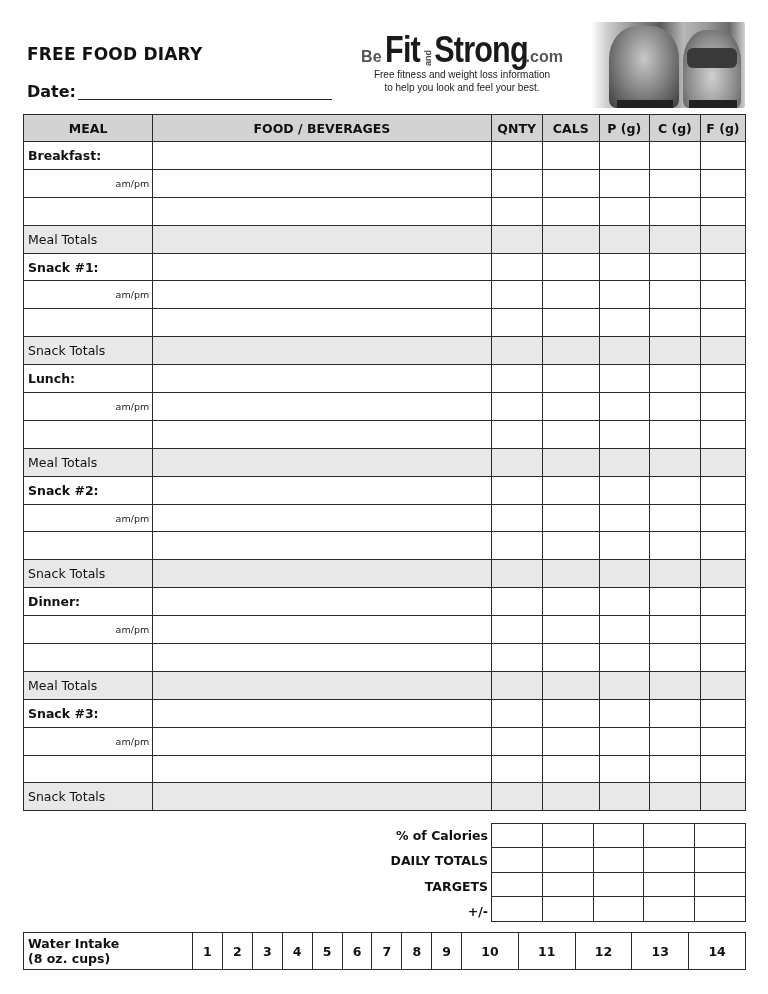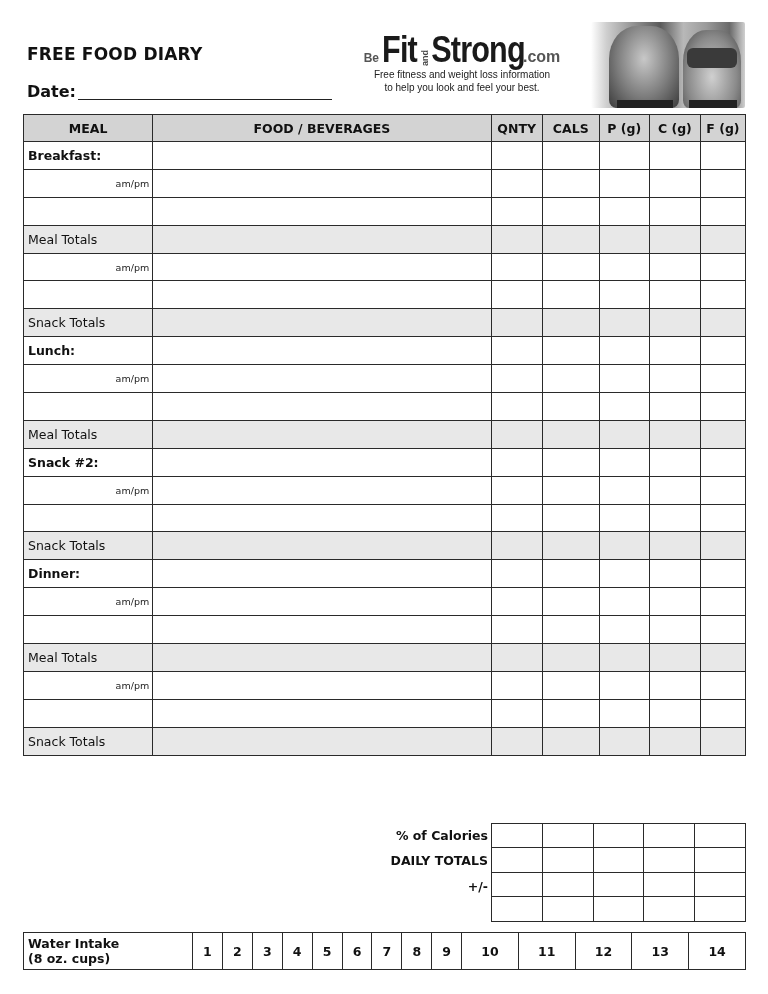--- a/index.html
+++ b/index.html
@@ -2,21 +2,21 @@
 <html><head>
 <meta charset="utf-8">
 <style>
   html, body { margin:0; padding:0; background:#fff; }
   body { width:768px; height:994px; position:relative; font-family:"DejaVu Sans", sans-serif; color:#111; overflow:hidden; }
   .title { position:absolute; left:27px; top:44px; font-size:17px; font-weight:bold; letter-spacing:0.2px; }
   .date-row { position:absolute; left:27px; top:82px; font-size:16px; font-weight:bold; display:flex; align-items:center; }
   .date-line { display:inline-block; width:254px; border-bottom:1.5px solid #222; height:16px; margin-left:2px; }
   .brand { position:absolute; left:342px; top:32px; width:240px; text-align:center; }
   .brand-logo { font-family:"Liberation Sans", sans-serif; font-weight:bold; color:#333; line-height:1; white-space:nowrap; }
-  .brand-logo .be { font-size:12px; color:#555; }
+  .brand-logo .be { font-size:16px; color:#555; }
   .brand-logo .fit { font-size:36px; color:#1a1a1a; letter-spacing:-1px; transform:scaleX(0.85); display:inline-block; }
   .brand-logo .and { font-size:9px; color:#444; display:inline-block; writing-mode:vertical-rl; transform:rotate(180deg); vertical-align:middle; margin:0 1px; }
   .brand-logo .strong { font-size:36px; color:#1a1a1a; letter-spacing:-1px; display:inline-block; transform:scaleX(0.85); margin-left:-8px; }
   .brand-logo .com { font-size:16px; color:#555; margin-left:-10px; }
   .brand-tag { font-family:"Liberation Sans", sans-serif; font-size:10px; color:#222; line-height:12px; margin-top:1px; }
   .photo { position:absolute; left:591px; top:22px; width:154px; height:86px; background:linear-gradient(90deg,#fff 0%,#cfcfcf 10%,#8a8a8a 30%,#5a5a5a 45%,#b8b8b8 60%,#9a9a9a 75%,#6a6a6a 90%,#d0d0d0 100%); border-radius:2px; overflow:hidden; }
   .photo .torso-a { position:absolute; left:18px; top:4px; width:70px; height:82px; background:radial-gradient(ellipse at 50% 40%, #c8c8c8 0%, #7c7c7c 55%, #3a3a3a 100%); border-radius:40% 40% 10% 10%; }
   .photo .torso-b { position:absolute; left:92px; top:8px; width:58px; height:78px; background:radial-gradient(ellipse at 50% 60%, #d0d0d0 0%, #8a8a8a 60%, #4a4a4a 100%); border-radius:40% 40% 10% 10%; }
   .photo .bra { position:absolute; left:96px; top:26px; width:50px; height:20px; background:#3a3a3a; border-radius:6px; }
   .photo .shorts-a { position:absolute; left:26px; top:78px; width:56px; height:8px; background:#222; }
@@ -110,20 +110,29 @@
       <tr class="totals">
         <td class="tot-label">Meal Totals</td>
         <td></td>
         <td></td>
         <td></td>
         <td></td>
         <td></td>
         <td></td>
       </tr>
       <tr>
+        <td class="meal-name">Snack #1:</td>
+        <td></td>
+        <td></td>
+        <td></td>
+        <td></td>
+        <td></td>
+        <td></td>
+      </tr>
+      <tr>
         <td class="ampm">am/pm</td>
         <td></td>
         <td></td>
         <td></td>
         <td></td>
         <td></td>
         <td></td>
       </tr>
       <tr>
         <td></td>
@@ -237,20 +246,29 @@
         <td></td>
         <td></td>
         <td></td>
         <td></td>
         <td></td>
         <td></td>
         <td></td>
       </tr>
       <tr class="totals">
         <td class="tot-label">Meal Totals</td>
+        <td></td>
+        <td></td>
+        <td></td>
+        <td></td>
+        <td></td>
+        <td></td>
+      </tr>
+      <tr>
+        <td class="meal-name">Snack #3:</td>
         <td></td>
         <td></td>
         <td></td>
         <td></td>
         <td></td>
         <td></td>
       </tr>
       <tr>
         <td class="ampm">am/pm</td>
         <td></td>
@@ -277,20 +295,21 @@
         <td></td>
         <td></td>
         <td></td>
       </tr>
     </tbody>
 </table>
 
 <div class="daily-labels">
   <div>% of Calories</div>
   <div>DAILY TOTALS</div>
+  <div>TARGETS</div>
   <div>+/-</div>
 </div>
 <table class="daily">
   <tbody id="daily-body">
       <tr>
         <td></td>
         <td></td>
         <td></td>
         <td></td>
         <td></td>

